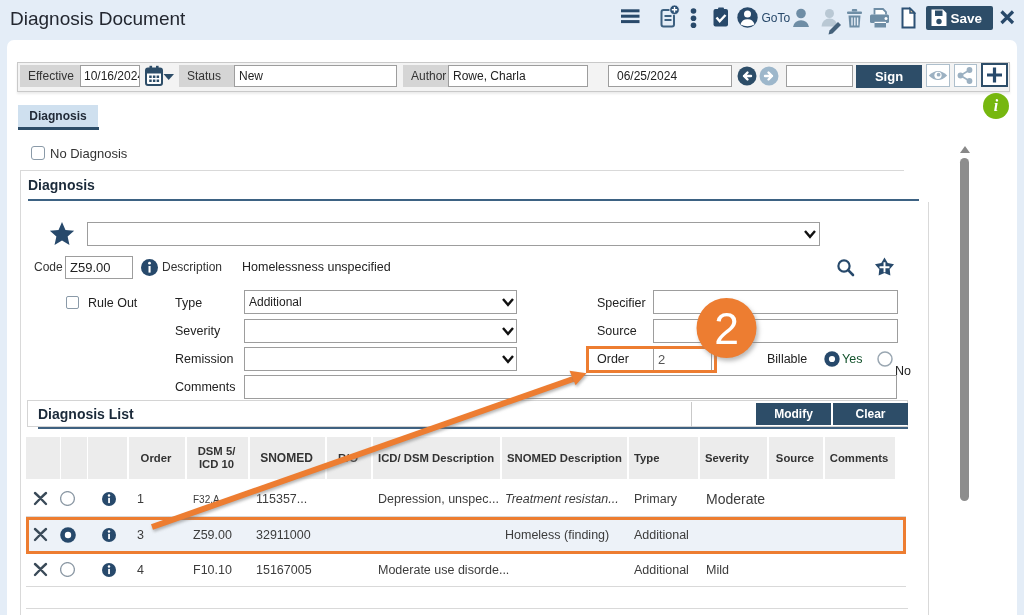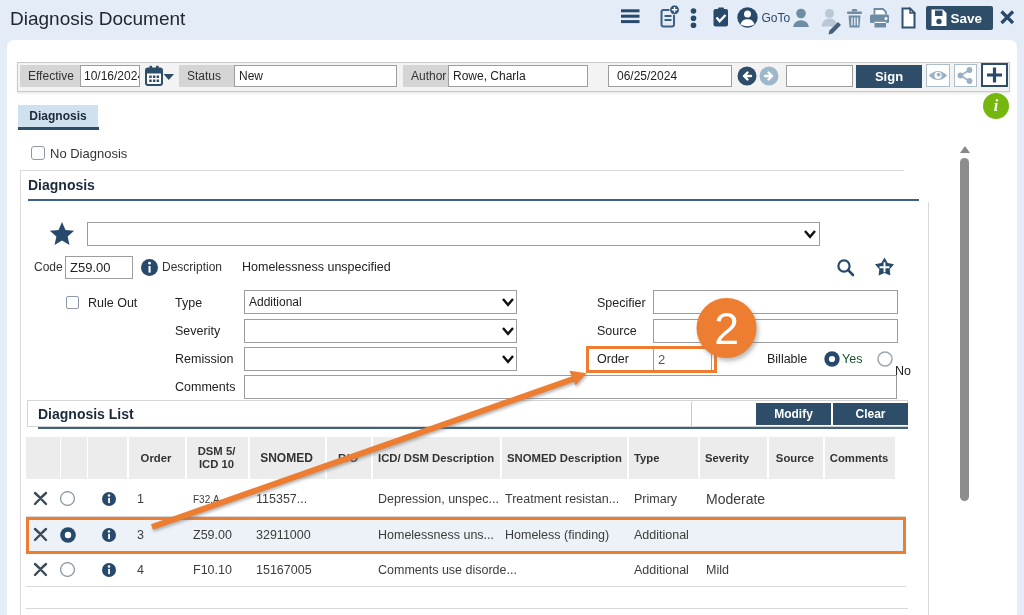--- a/index.html
+++ b/index.html
@@ -262,60 +262,59 @@
       </svg>
     <svg width="14" height="14" viewBox="0 0 15 15" class="abs" style="left:76px; top:11px;">
         <circle cx="7.5" cy="7.5" r="7.5" fill="#27496b"></circle>
         <rect x="6.6" y="6.3" width="1.9" height="5.6" fill="#fff"></rect>
         <circle cx="7.5" cy="3.7" r="1.3" fill="#fff"></circle>
       </svg>
     <div class="abs" style="left:111px; top:0; height:36px; display:flex; align-items:center; font-size:12.5px; color:#3c3c3c; white-space:nowrap;">1</div>
     <div class="abs" style="left:167px; top:0; height:36px; display:flex; align-items:center; font-size:10px; color:#3c3c3c; white-space:nowrap;">F32.A</div>
     <div class="abs" style="left:230px; top:0; height:36px; display:flex; align-items:center; font-size:12.5px; color:#3c3c3c; white-space:nowrap;">115357...</div>
     <div class="abs" style="left:352px; top:0; height:36px; display:flex; align-items:center; font-size:12.5px; color:#3c3c3c; white-space:nowrap;">Depression, unspec...</div>
-    <div class="abs" style="left:479px; top:0; height:36px; display:flex; align-items:center; font-size:12.5px; color:#3c3c3c; white-space:nowrap;">Treatment resistan...</div>
+    <div class="abs" style="left:479px; top:0; height:36px; display:flex; align-items:center; font-size:12.5px; color:#3c3c3c; white-space:nowrap;font-style:italic;">Treatment resistan...</div>
     <div class="abs" style="left:608px; top:0; height:36px; display:flex; align-items:center; font-size:12.5px; color:#3c3c3c; white-space:nowrap;">Primary</div>
     <div class="abs" style="left:680px; top:0; height:36px; display:flex; align-items:center; font-size:14px; color:#3c3c3c; white-space:nowrap;">Moderate</div>
     </div>
   <div class="abs" style="left:0; top:38px; width:880px; height:36px; background:#edf2f8; border-bottom:1px solid #d9d9d9;">
     <svg width="15" height="15" viewBox="0 0 15 15" class="abs" style="left:7px; top:10px;">
         <path d="M2 2 C6 5.5 9 9 13 13 M13 2 C9 5.5 6 9 2 13" stroke="#3a4a58" stroke-width="2.4" fill="none" stroke-linecap="round"></path>
       </svg>
     <svg width="16" height="16" viewBox="0 0 16 16" class="abs" style="left:33.5px; top:10px;">
         <circle cx="8" cy="8" r="7.8" fill="#27496b"></circle>
         <circle cx="8" cy="8" r="3.2" fill="#fff"></circle>
       </svg>
     <svg width="14" height="14" viewBox="0 0 15 15" class="abs" style="left:76px; top:11px;">
         <circle cx="7.5" cy="7.5" r="7.5" fill="#27496b"></circle>
         <rect x="6.6" y="6.3" width="1.9" height="5.6" fill="#fff"></rect>
         <circle cx="7.5" cy="3.7" r="1.3" fill="#fff"></circle>
       </svg>
     <div class="abs" style="left:111px; top:0; height:36px; display:flex; align-items:center; font-size:12.5px; color:#3c3c3c; white-space:nowrap;">3</div>
     <div class="abs" style="left:167px; top:0; height:36px; display:flex; align-items:center; font-size:12.5px; color:#3c3c3c; white-space:nowrap;">Z59.00</div>
     <div class="abs" style="left:230px; top:0; height:36px; display:flex; align-items:center; font-size:12.5px; color:#3c3c3c; white-space:nowrap;">32911000</div>
-    <div class="abs" style="left:352px; top:0; height:36px; display:flex; align-items:center; font-size:12.5px; color:#3c3c3c; white-space:nowrap;">Homelessness uns...</div>
     <div class="abs" style="left:479px; top:0; height:36px; display:flex; align-items:center; font-size:12.5px; color:#3c3c3c; white-space:nowrap;">Homeless (finding)</div>
     <div class="abs" style="left:608px; top:0; height:36px; display:flex; align-items:center; font-size:12.5px; color:#3c3c3c; white-space:nowrap;">Additional</div>
     </div>
   <div class="abs" style="left:0; top:74px; width:880px; height:34px; background:#fff; border-bottom:1px solid #d9d9d9;">
     <svg width="15" height="15" viewBox="0 0 15 15" class="abs" style="left:7px; top:9px;">
         <path d="M2 2 C6 5.5 9 9 13 13 M13 2 C9 5.5 6 9 2 13" stroke="#3a4a58" stroke-width="2.4" fill="none" stroke-linecap="round"></path>
       </svg>
     <svg width="15" height="15" viewBox="0 0 15 15" class="abs" style="left:34px; top:9px;">
         <circle cx="7.5" cy="7.5" r="6.9" fill="#fff" stroke="#8c99a5" stroke-width="1.3"></circle>
       </svg>
     <svg width="14" height="14" viewBox="0 0 15 15" class="abs" style="left:76px; top:10px;">
         <circle cx="7.5" cy="7.5" r="7.5" fill="#27496b"></circle>
         <rect x="6.6" y="6.3" width="1.9" height="5.6" fill="#fff"></rect>
         <circle cx="7.5" cy="3.7" r="1.3" fill="#fff"></circle>
       </svg>
     <div class="abs" style="left:111px; top:0; height:34px; display:flex; align-items:center; font-size:12.5px; color:#3c3c3c; white-space:nowrap;">4</div>
     <div class="abs" style="left:167px; top:0; height:34px; display:flex; align-items:center; font-size:12.5px; color:#3c3c3c; white-space:nowrap;">F10.10</div>
     <div class="abs" style="left:230px; top:0; height:34px; display:flex; align-items:center; font-size:12.5px; color:#3c3c3c; white-space:nowrap;">15167005</div>
-    <div class="abs" style="left:352px; top:0; height:34px; display:flex; align-items:center; font-size:12.5px; color:#3c3c3c; white-space:nowrap;">Comments use disorde...</div>
+    <div class="abs" style="left:352px; top:0; height:34px; display:flex; align-items:center; font-size:12.5px; color:#3c3c3c; white-space:nowrap;">Moderate use disorde...</div>
     <div class="abs" style="left:608px; top:0; height:34px; display:flex; align-items:center; font-size:12.5px; color:#3c3c3c; white-space:nowrap;">Additional</div>
     <div class="abs" style="left:680px; top:0; height:34px; display:flex; align-items:center; font-size:12.5px; color:#3c3c3c; white-space:nowrap;">Mild</div>
     </div>
   <div class="abs" style="left:0; top:129px; width:882px; height:1px; background:#d9d9d9;"></div>
 </div>
 
 <div class="abs" style="left:960px; top:146px; width:0; height:0; border-left:5px solid transparent; border-right:5px solid transparent; border-bottom:7px solid #888;"></div>
 <div class="abs" style="left:960px; top:158px; width:9px; height:343px; background:#8d8d8d; border-radius:5px;"></div>
 
 <svg class="abs" style="left:0; top:0; z-index:50;" width="1024" height="615" viewBox="0 0 1024 615">

